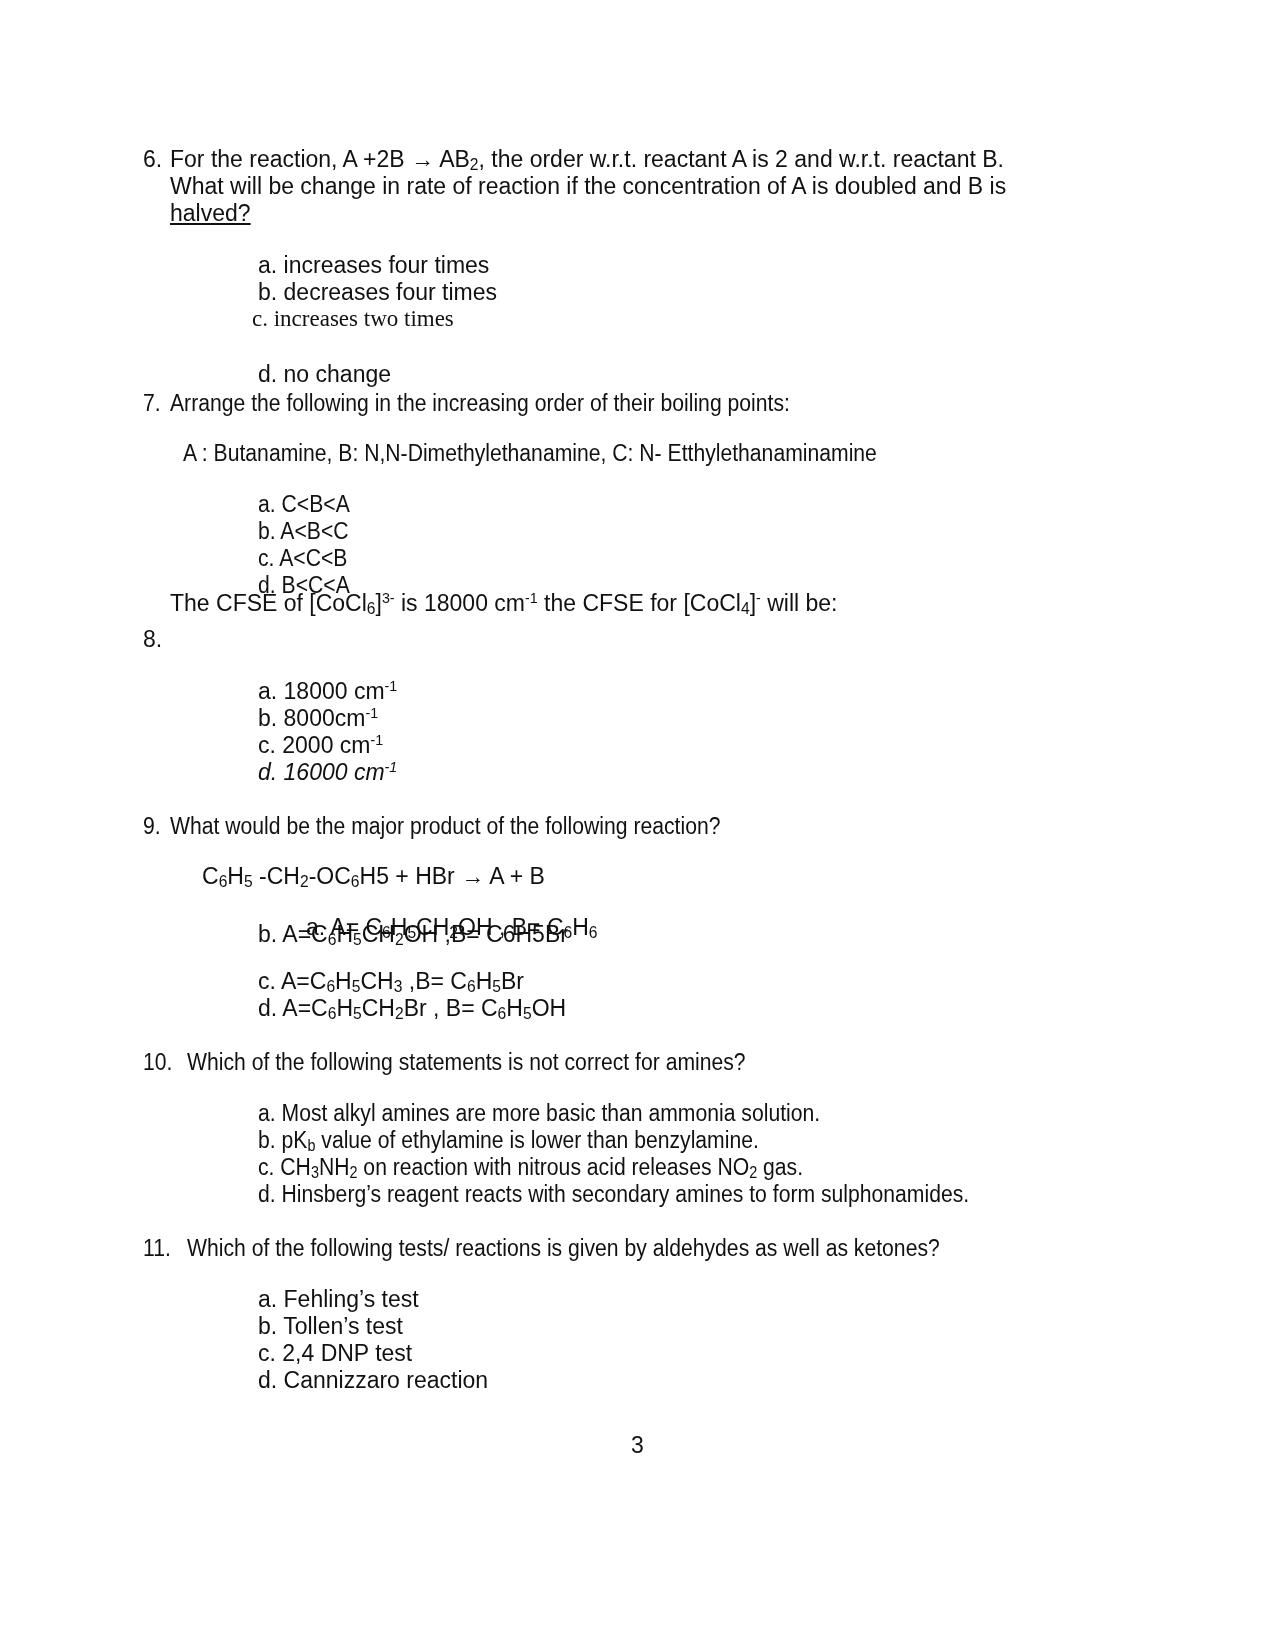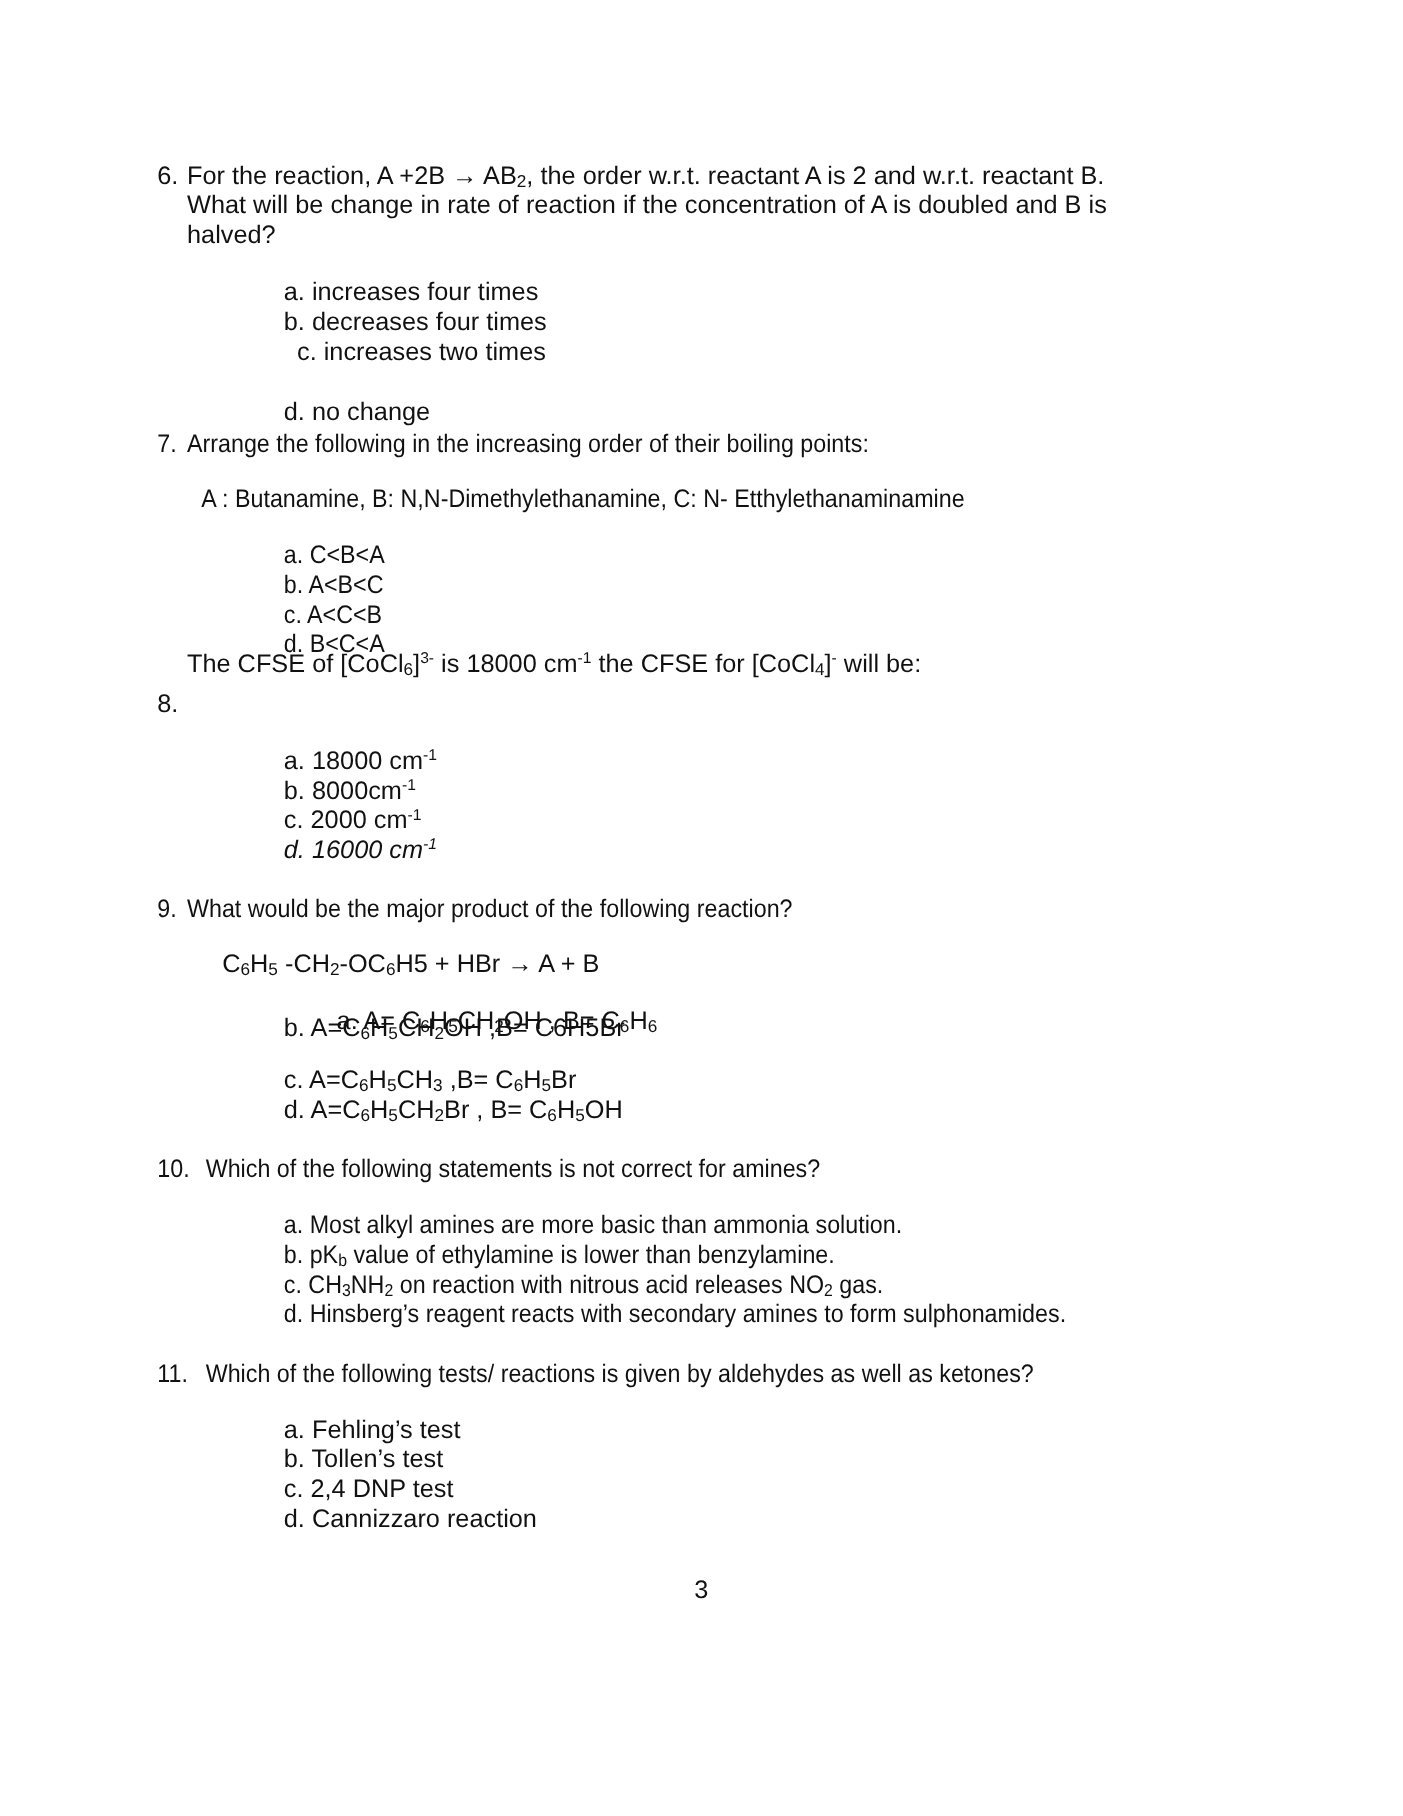--- a/index.html
+++ b/index.html
@@ -22,24 +22,24 @@
   }
 </style>
 </head>
 <body>
 
 <div class="page">
 
   <div class="line" style="left:143px; top:145px;">6.</div>
   <div class="line" style="left:170px; top:145px;"><span>For the reaction, A +2B → AB</span><sub>2</sub><span>,  the order w.r.t. reactant A is 2 and w.r.t. reactant B.</span></div>
   <div class="line" style="left:170px; top:172px;"><span>What will be change in rate of reaction if the concentration of A is doubled and B is</span></div>
-  <div class="line" style="left:170px; top:199px;"><span>halved?</span></div>
+  <div class="line" style="left:170px; top:199px;text-decoration:underline;"><span>halved?</span></div>
   <div class="line" style="left:258px; top:251px;"><span>a.  increases four times</span></div>
   <div class="line" style="left:258px; top:278px;"><span>b.  decreases four times</span></div>
-  <div class="line" style="left:270px; top:305px;"><span>c.  increases two times</span></div>
+  <div class="line" style="left:252px; top:305px;font-family:Liberation Serif, serif;"><span>c.  increases two times</span></div>
   <div class="line" style="left:258px; top:332px;margin-top:28px;"><span>d. no change</span></div>
 
   <div class="line narrow" style="left:143px; top:389px;">7.</div>
   <div class="line narrow" style="left:170px; top:389px;"><span>Arrange the following in the increasing order of their boiling points:</span></div>
   <div class="line narrow" style="left:183px; top:439px;"><span>A : Butanamine, B: N,N-Dimethylethanamine, C: N- Etthylethanaminamine</span></div>
   <div class="line narrow" style="left:258px; top:490px;"><span>a. C&lt;B&lt;A</span></div>
   <div class="line narrow" style="left:258px; top:517px;"><span>b.  A&lt;B&lt;C</span></div>
   <div class="line narrow" style="left:258px; top:544px;"><span>c.  A&lt;C&lt;B</span></div>
   <div class="line narrow" style="left:258px; top:571px;"><span>d.  B&lt;C&lt;A</span></div>
 

